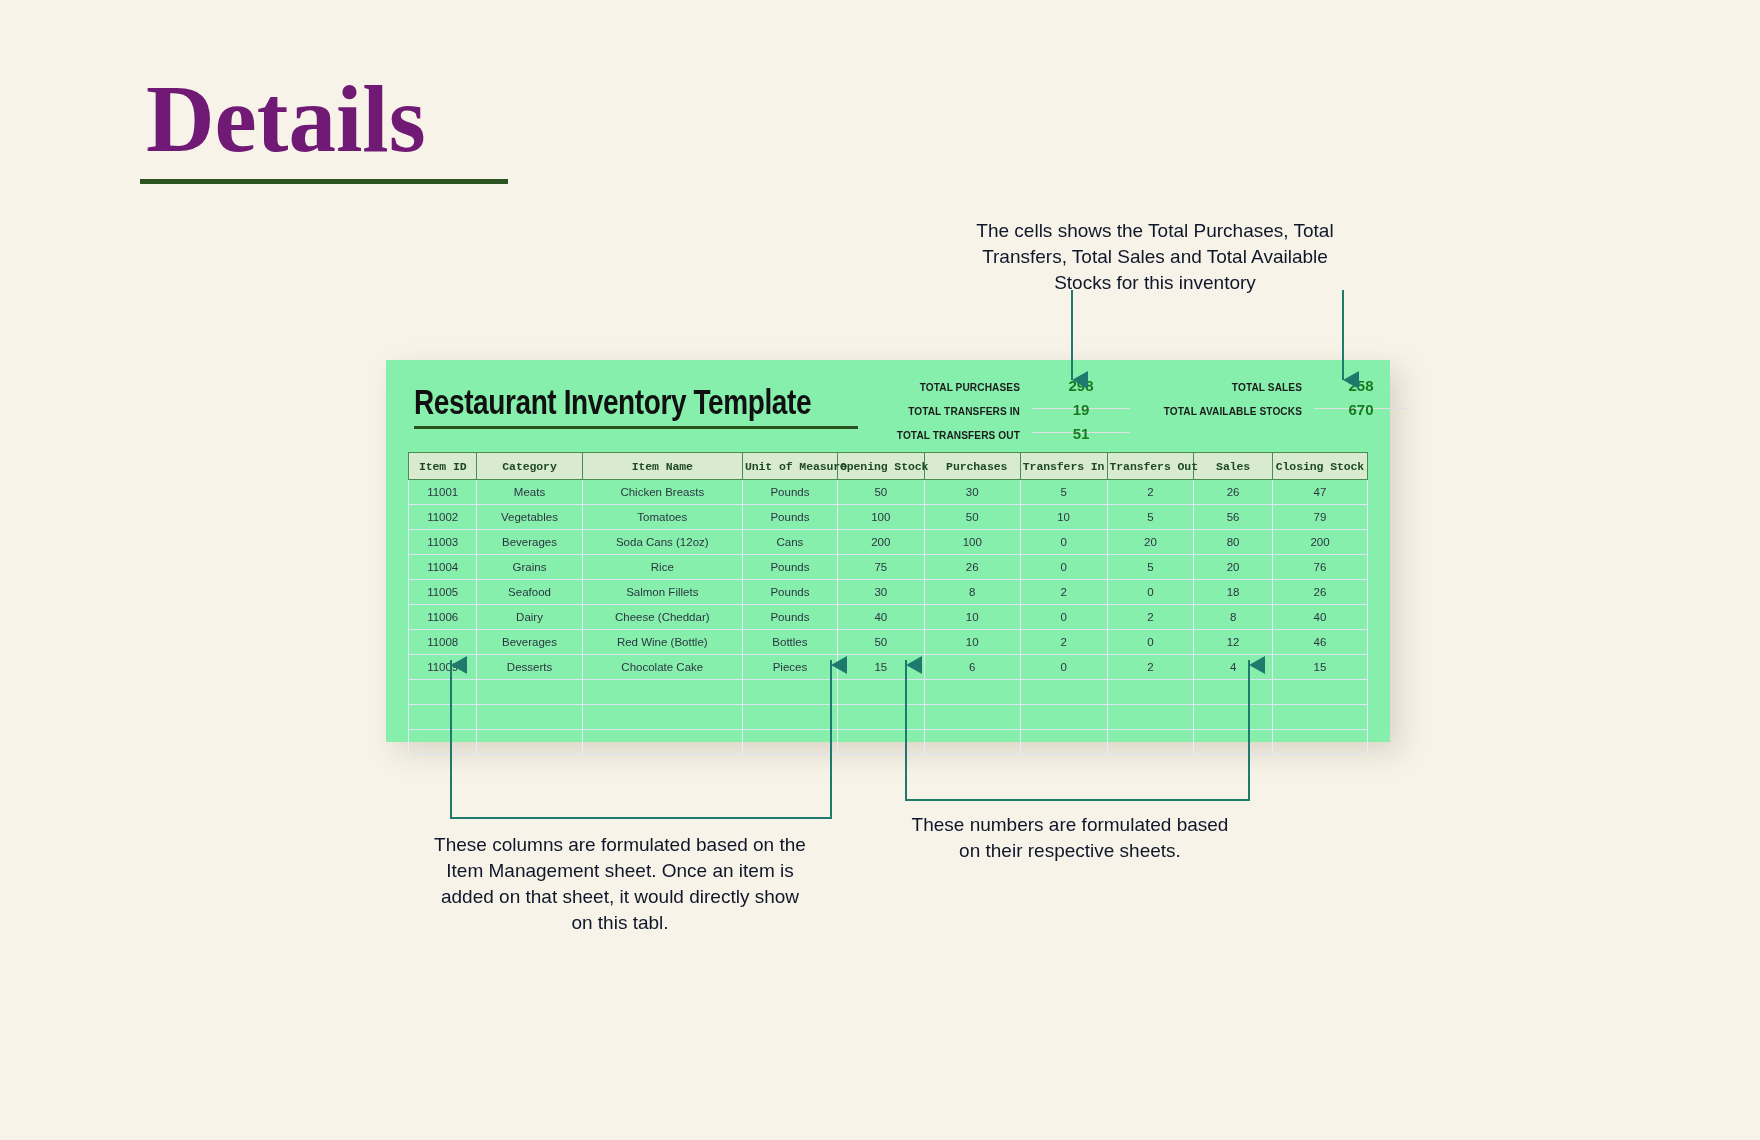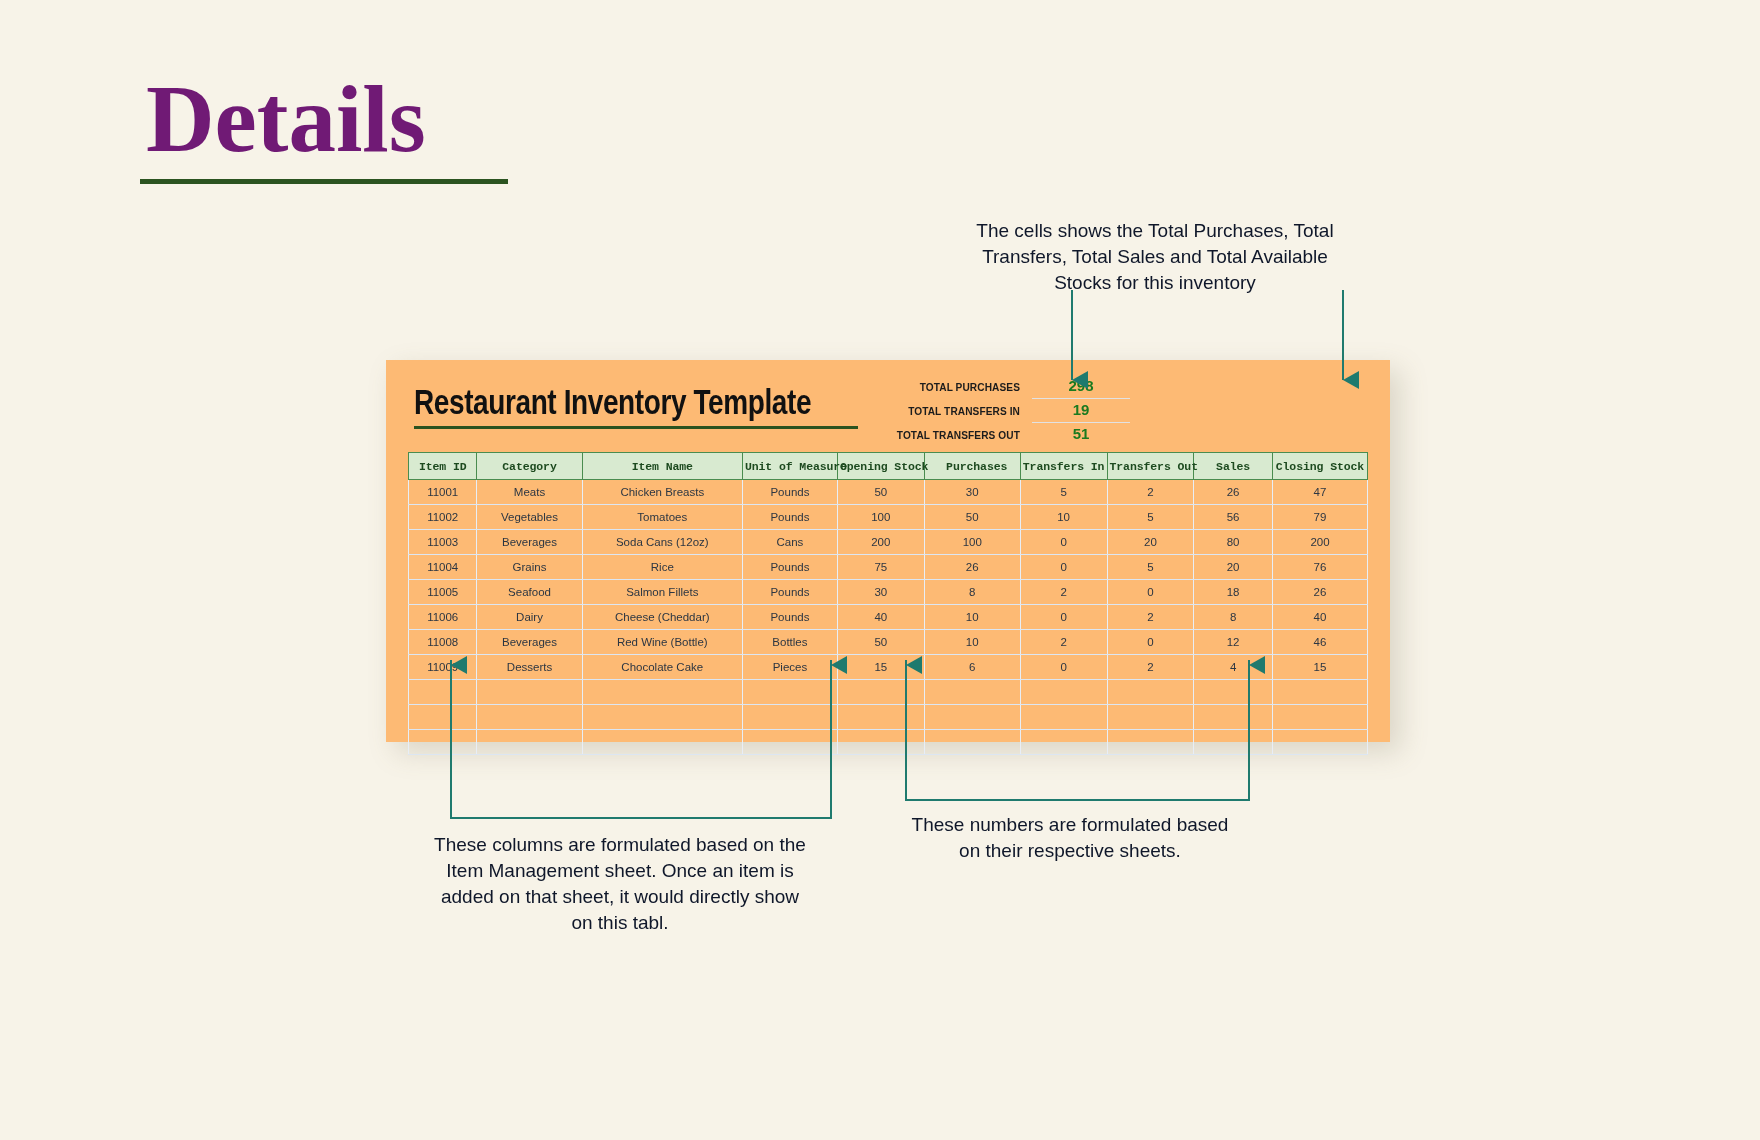--- a/index.html
+++ b/index.html
@@ -38,21 +38,21 @@
     background: #2b5320;
   }
 
   
   #sheet-card {
     position: absolute;
     left: 386px;
     top: 360px;
     width: 1004px;
     height: 382px;
-    background: #fdba74;
+    background: #86efac;
     box-shadow: 10px 10px 26px rgba(120,110,80,0.22);
   }
 
   #sheet-head {
     position: relative;
     height: 92px;
   }
 
   #sheet-title {
     position: absolute;
@@ -102,21 +102,21 @@
   #stat-block-left .stat-label { width: 142px; }
   #stat-block-right .stat-label { width: 186px; }
 
   .stat-value {
     font-size: 15px;
     font-weight: 700;
     color: #1a7a1f;
     text-align: center;
     border-bottom: 1px solid #e2e2e2;
     margin-left: 12px;
-    padding-bottom: 2px;
+    padding-bottom: 12px;
     line-height: 20px;
   }
   #stat-block-left .stat-value { width: 98px; }
   #stat-block-right .stat-value { width: 94px; }
   .stat-row.no-rule .stat-value { border-bottom: none; }
 
   
   #inventory-table {
     position: absolute;
     left: 22px;
@@ -205,20 +205,30 @@
         </div>
         <div class="stat-row">
           <div class="stat-label">TOTAL TRANSFERS IN</div>
           <div class="stat-value">19</div>
         </div>
         <div class="stat-row no-rule">
           <div class="stat-label">TOTAL TRANSFERS OUT</div>
           <div class="stat-value">51</div>
         </div>
       </div>
+    <div class="stat-block" id="stat-block-right">
+        <div class="stat-row">
+          <div class="stat-label">TOTAL SALES</div>
+          <div class="stat-value">258</div>
+        </div>
+        <div class="stat-row no-rule">
+          <div class="stat-label">TOTAL AVAILABLE STOCKS</div>
+          <div class="stat-value">670</div>
+        </div>
+      </div>
   </div>
 
   <table id="inventory-table">
     <thead>
       <tr id="thead-row">
           <th style="width: 62px;">Item ID</th>
           <th style="width: 98px;">Category</th>
           <th style="width: 152px;">Item Name</th>
           <th style="width: 88px;">Unit of Measure</th>
           <th style="width: 80px;">Opening Stock</th>

